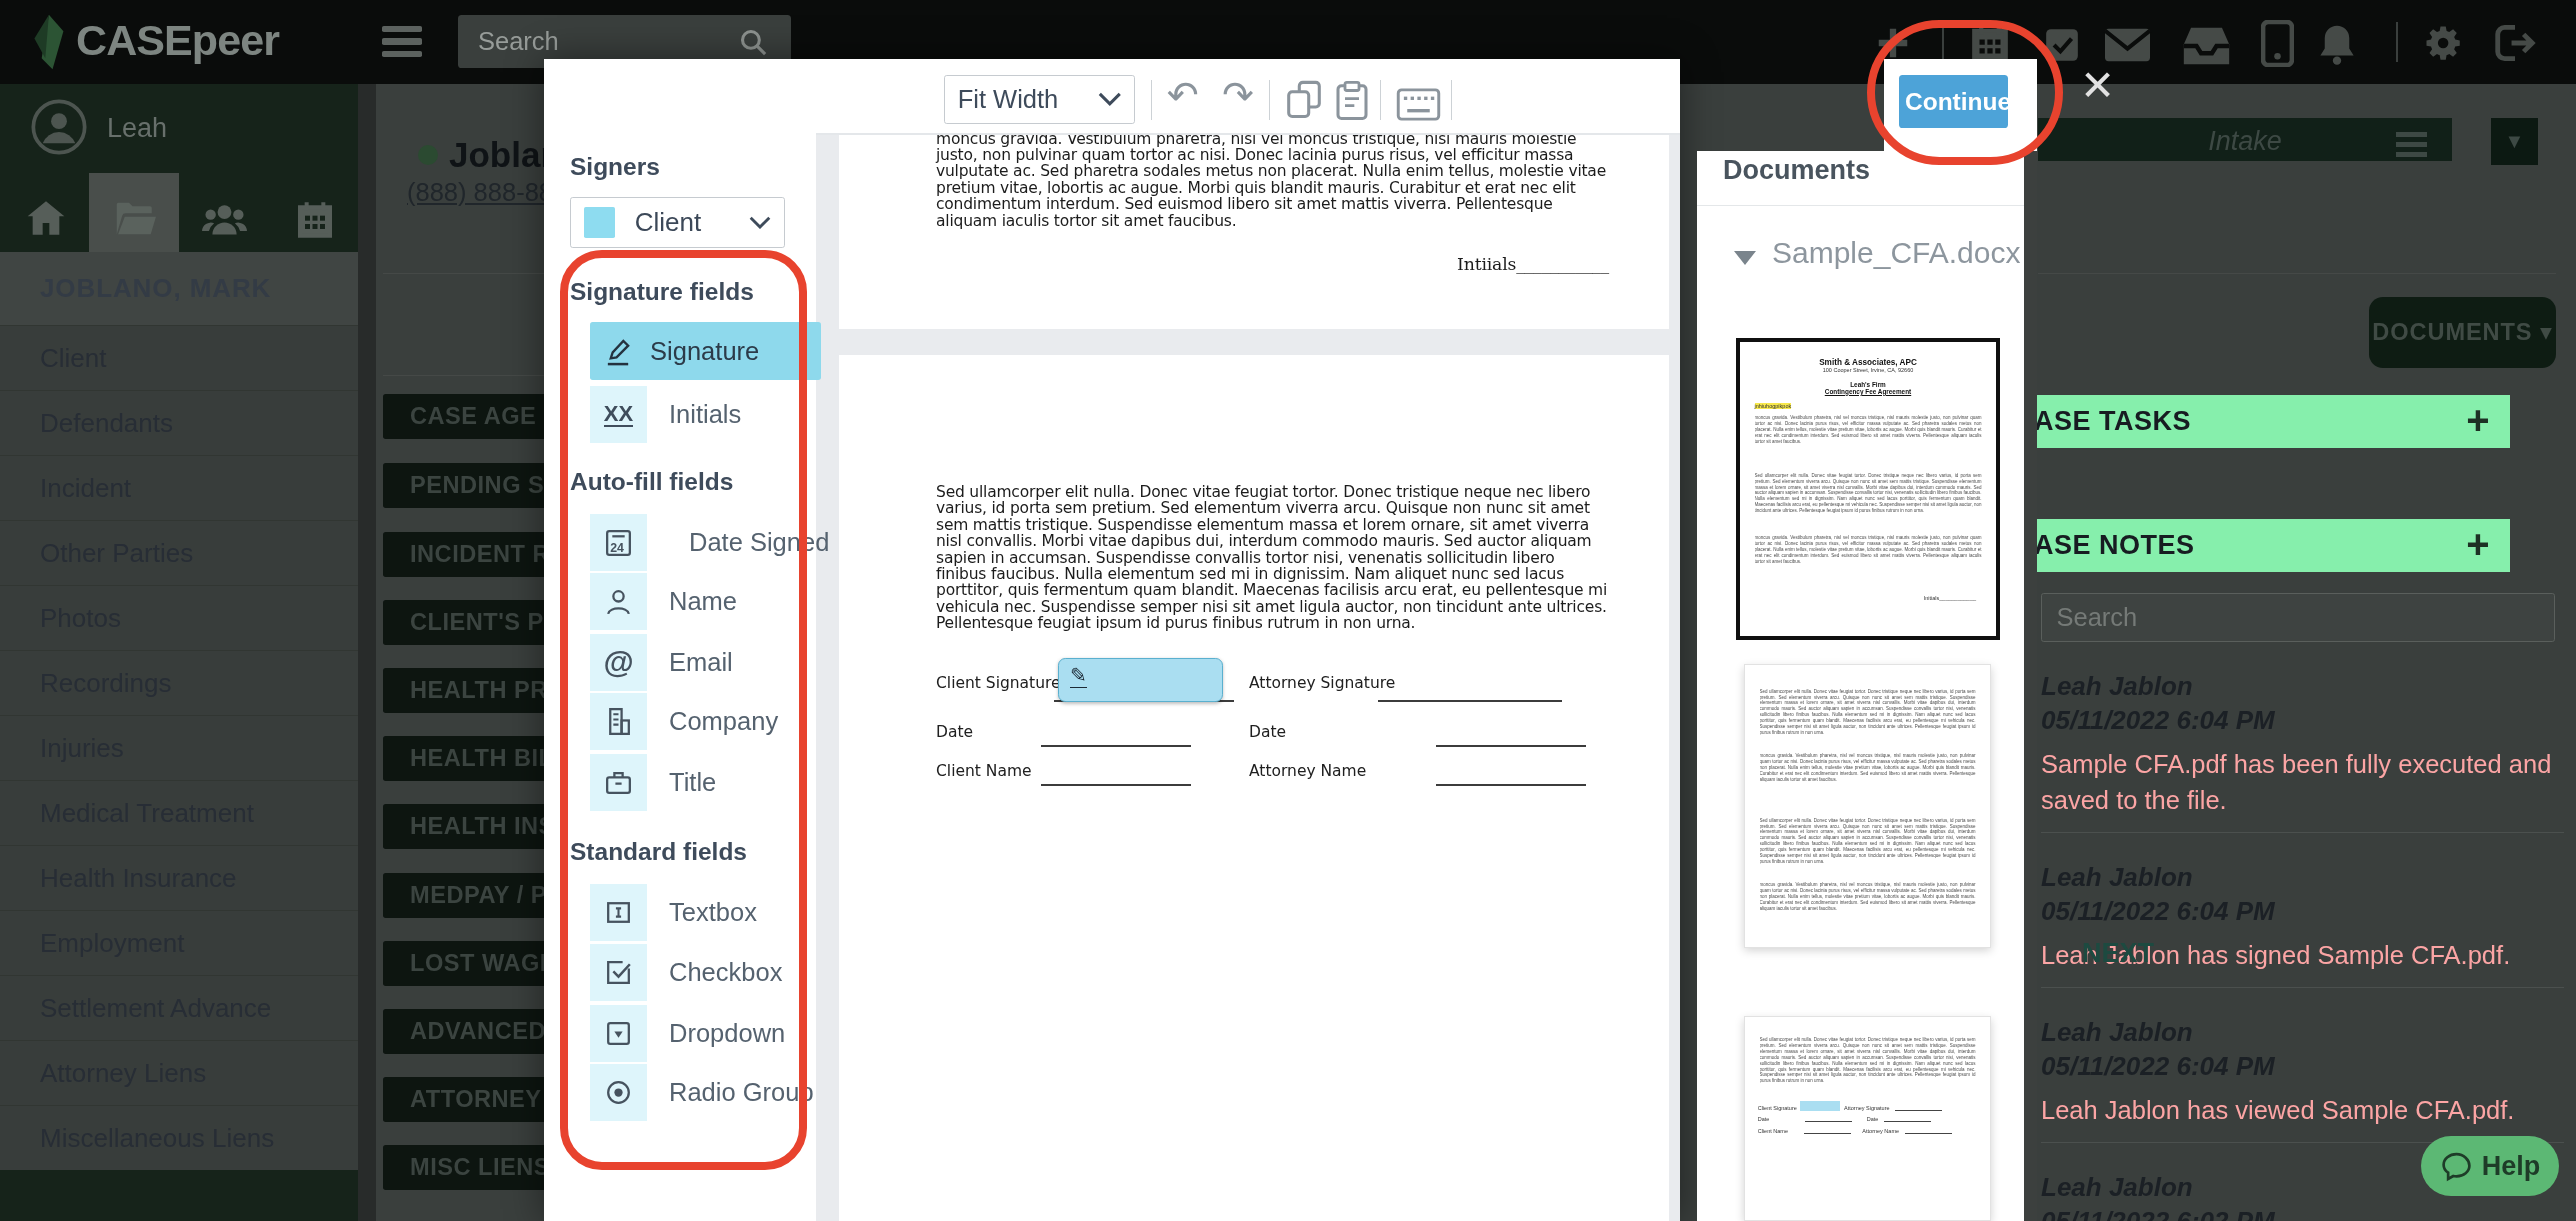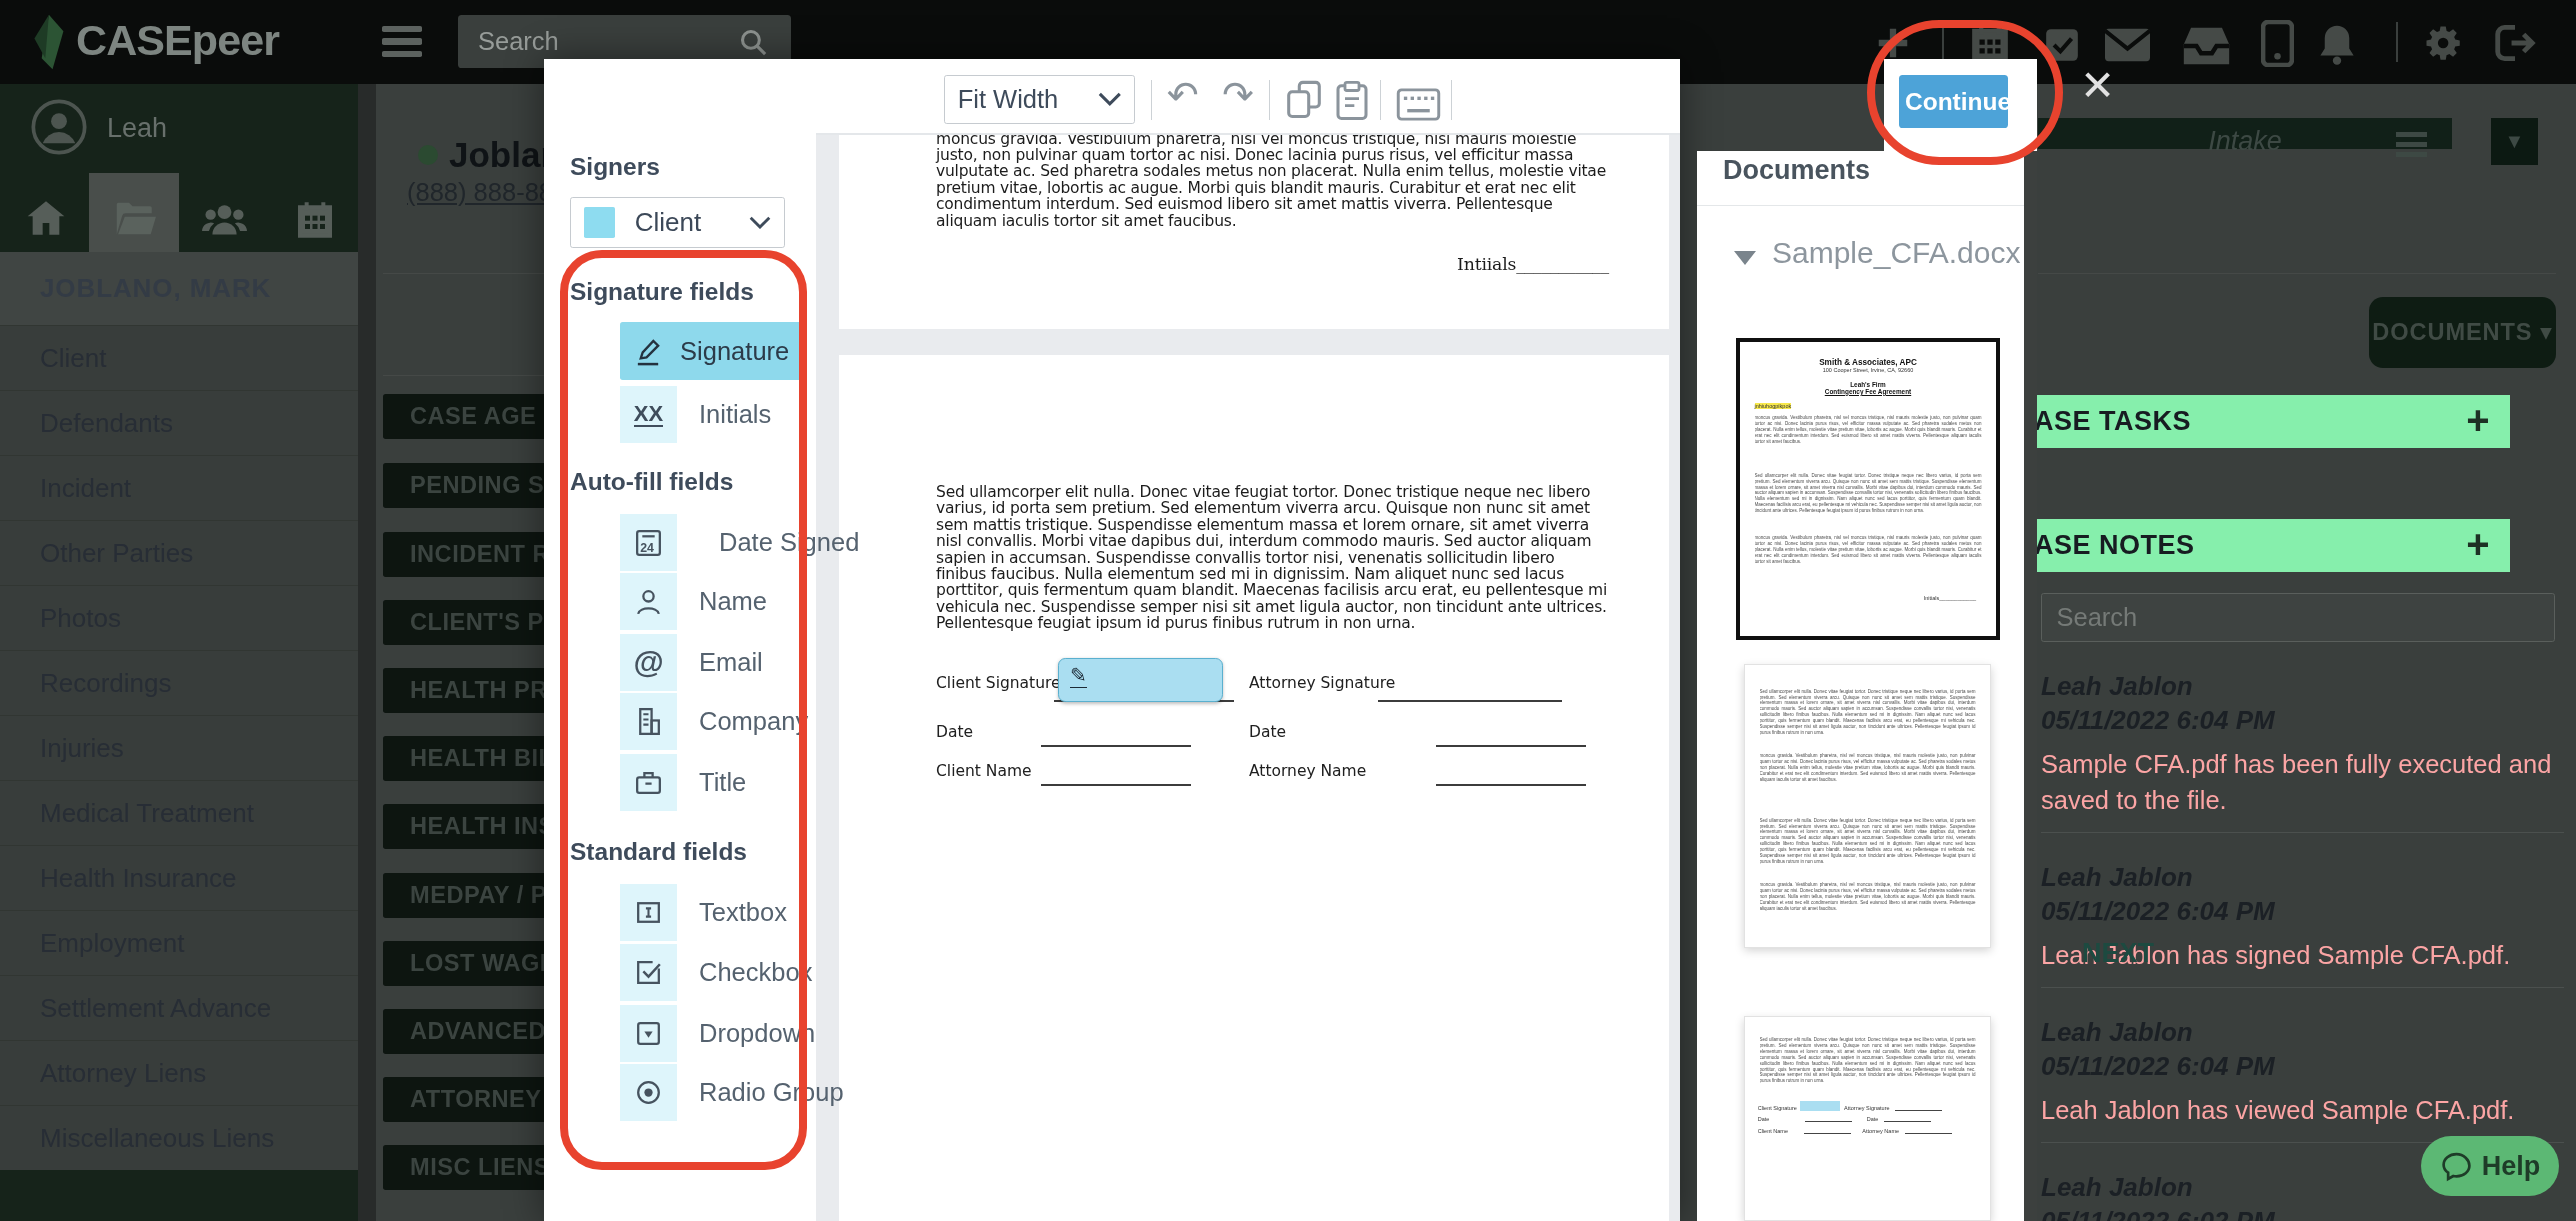--- a/index.html
+++ b/index.html
@@ -30,21 +30,21 @@
   #mainbg{left:358px;top:84px;width:2218px;height:1138px;background:#3a3f3d;z-index:1;}
   #main-scrollbar{left:358px;top:84px;width:18px;height:1138px;background:#282b2a;z-index:2;}
   .casedot{left:418px;top:145px;width:20px;height:20px;border-radius:50%;background:#2b4a31;z-index:2;}
   .casename{left:449px;top:135px;font-size:35px;font-weight:bold;color:#0f1316;z-index:2;}
   .casephone{left:407px;top:178px;font-size:25.5px;color:#20262b;text-decoration:underline;z-index:2;}
   .hrline{height:0.9px;background:#454947;z-index:2;}
   .statbtn{left:383px;width:308px;height:45px;background:#0d1510;border-radius:2.7px;color:#3b4440;
       font-size:23.6px;font-weight:bold;letter-spacing:0.5px;line-height:45px;padding-left:27px;
       white-space:nowrap;overflow:hidden;z-index:2;}
   
-  .intakebar{left:2038px;top:118px;width:414px;height:31px;background:#112018;z-index:2;
+  .intakebar{left:2038px;top:118px;width:414px;height:43px;background:#112018;z-index:2;
       color:#3d4944;font-size:27px;font-style:italic;text-align:center;line-height:47px;}
   .intake-ham span{display:block;width:31px;height:4.5px;background:#3d4944;margin-bottom:5.5px;}
   .intakedrop{left:2491px;top:118px;width:47px;height:47px;background:#0c1912;z-index:2;
       color:#3d4944;font-size:20px;text-align:center;line-height:47px;}
   .docsbtn{left:2369px;top:297px;width:187px;height:71px;background:#0e1c13;border-radius:14px;z-index:2;
       color:#404b45;font-size:23.6px;font-weight:bold;letter-spacing:0.9px;text-align:center;line-height:71px;}
   .panelbar{left:1992px;width:518px;height:53px;background:#86efac;z-index:2;color:#171c21;
       font-size:27px;font-weight:bold;letter-spacing:0.5px;line-height:53px;padding-left:22px;}
   .panelbar .plus{position:absolute;right:20px;top:0;color:#1d3124;font-size:40px;font-weight:bold;line-height:51px;}
   #notes-search{left:2041px;top:593px;width:514px;height:49px;background:#3e4341;border:1.8px solid #5a5f5c;
@@ -66,21 +66,21 @@
       font-size:25.5px;color:#3e4b5b;}
   .tb-sep{width:0.9px;height:40px;background:#cdd2d6;top:80px;z-index:11;}
   .tb-glyph{top:73px;font-size:38px;color:#8b949c;z-index:11;}
   .tb-svg{top:80px;z-index:11;color:#8b949c;}
   
   .fp-heading{left:570px;font-size:24.5px;font-weight:bold;color:#3e4b5b;z-index:11;}
   .signer-select{left:570px;top:197px;width:215px;height:51px;border:1.8px solid #c6cbd0;border-radius:2.7px;
       background:#fff;z-index:11;display:flex;align-items:center;padding:0 12.7px;}
   .signer-chip{width:31px;height:31px;background:#8edcf0;border-radius:1.8px;margin-right:20px;}
   .signer-name{font-size:26px;color:#3c4858;flex:1;}
-  .fielditem{left:620px;width:182px;height:57px;z-index:11;display:flex;align-items:center;}
+  .fielditem{left:590px;width:231px;height:57px;z-index:11;display:flex;align-items:center;}
   .ftile{width:57px;height:57px;background:#def5fb;display:flex;align-items:center;justify-content:center;
       color:#46535f;flex:none;}
   .flabel{font-size:25.5px;color:#55626f;margin-left:22px;white-space:nowrap;}
   .fielditem.sel{background:#8ed9ec;border-radius:2.7px;padding-left:12.7px;}
   .fielditem.sel .flabel{color:#2c3b49;margin-left:16.4px;}
   .xx{font-size:22px;font-weight:bold;color:#3f4d5c;border-bottom:2.7px solid #3f4d5c;line-height:23.6px;}
   
   .page{background:#fff;z-index:10;overflow:hidden;}
   .doctext{font-size:15.5px;line-height:16.4px;color:#1c1c1c;font-family:"DejaVu Sans",sans-serif;
       letter-spacing:-0.2px;}

